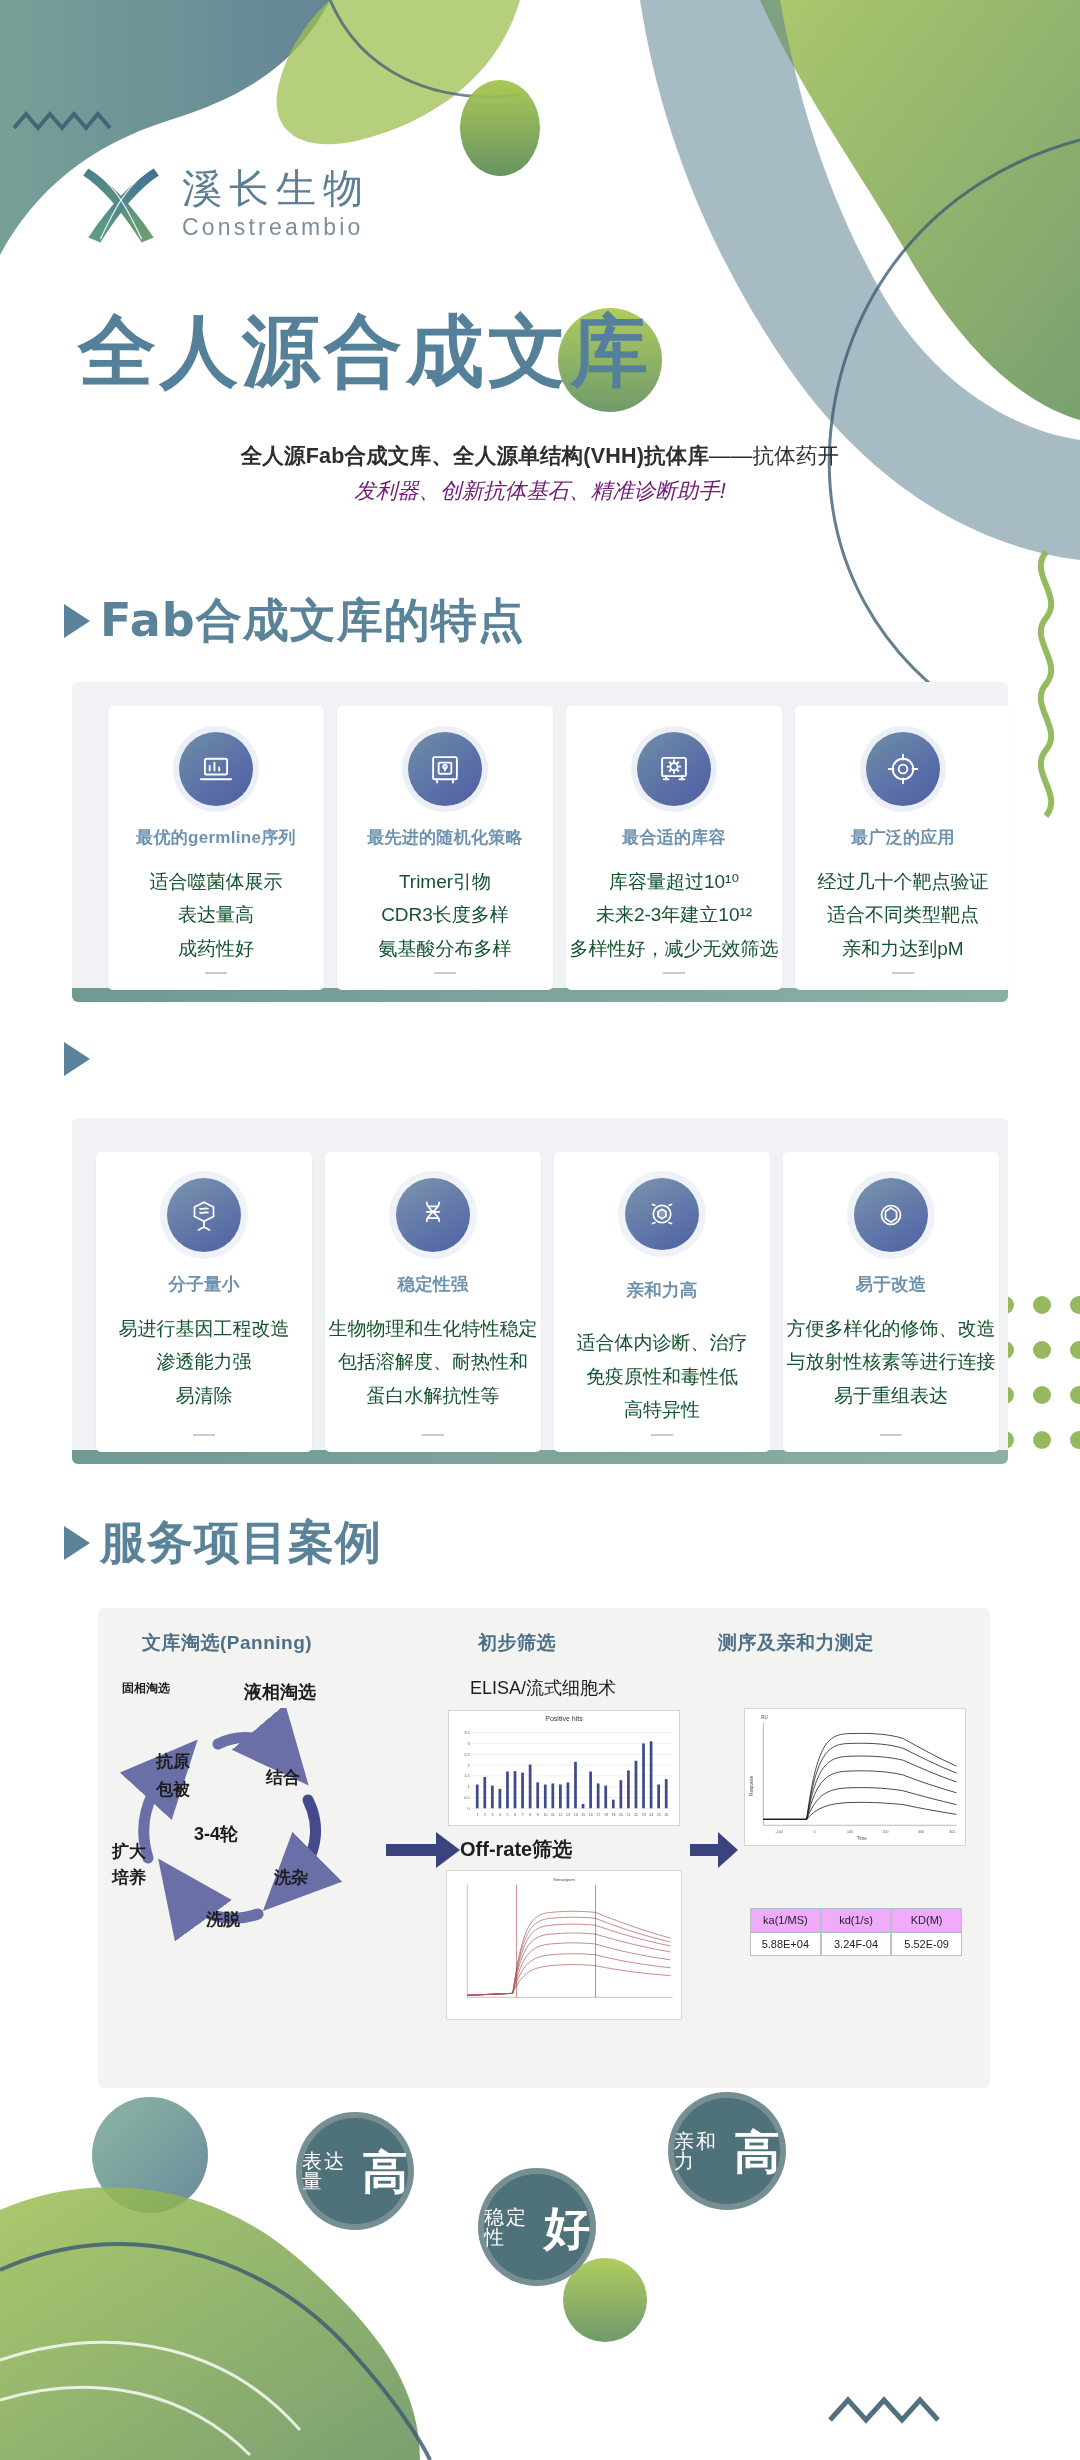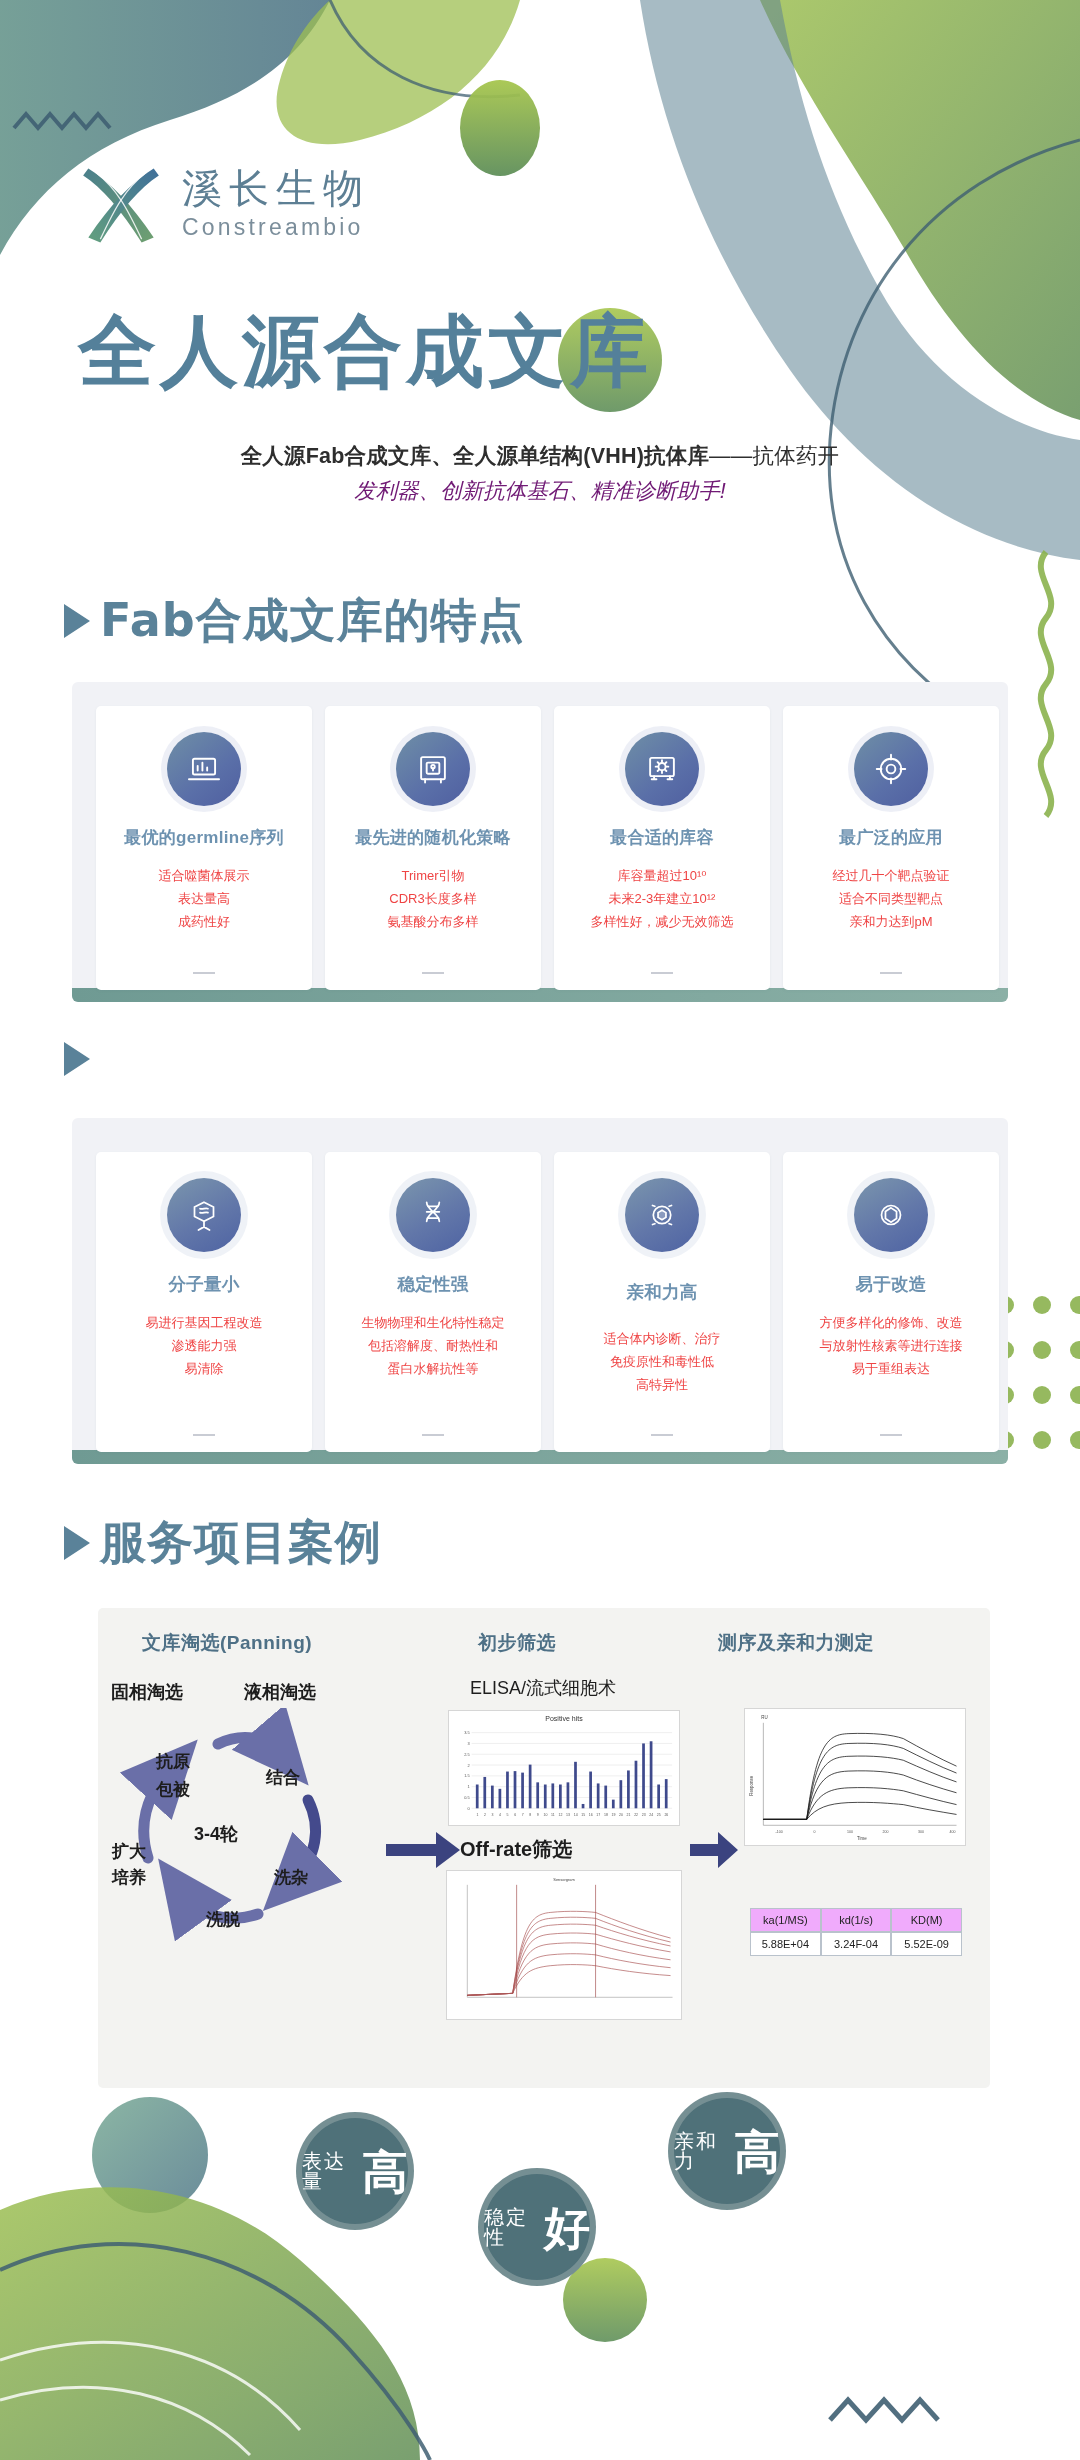--- a/index.html
+++ b/index.html
@@ -98,21 +98,21 @@
     display: flex; align-items: center; justify-content: center;
     box-shadow: 0 0 0 6px rgba(142,158,196,0.16);
   }
   .card-icon svg { width: 38px; height: 38px; }
   .card-title {
     margin-top: 20px; font-size: 17px; font-weight: bold; color: #6d92b0;
     text-align: center; letter-spacing: 0.3px;
   }
   .card-lines {
     margin-top: 16px; text-align: center;
-    font-size: 13px; color: #ef4444; line-height: 1.75;
+    font-size: 19px; color: #14532d; line-height: 1.75;
   }
   .card-dash {
     margin-top: auto; margin-bottom: 16px;
     width: 22px; height: 2px; background: #c9ccd4;
   }
 
   
   .card2 .card-icon {
     background: linear-gradient(150deg,#7b96ad 0%,#6277a9 55%,#4e63a3 100%);
     box-shadow: 0 0 0 7px rgba(150,165,200,0.15);
@@ -266,21 +266,21 @@
 
     <div class="sec-header" style="left:64px; top:590px;">
       <div class="sec-tri"></div>
       <div class="sec-title">Fab合成文库的特点</div>
     </div>
 
     <div class="panel" style="left:72px; top:682px; width:936px; height:320px;">
       <div class="panel-bar"></div>
     </div>
 
-    <div class="cards" style="left:96px; top:706px;">
+    <div class="cards" style="left:108px; top:706px;">
 
       <div class="card" style="width:216px; height:284px;">
         <div class="card-icon">
           <svg viewBox="0 0 48 48" fill="none" stroke="#ffffff" stroke-width="2.4" stroke-linecap="round">
             <rect x="10" y="11" width="28" height="20" rx="2"></rect>
             <path d="M5 37h38M16 26v-6M22 26v-10M28 26v-4"></path>
           </svg>
         </div>
         <div class="card-title">最优的germline序列</div>
         <div class="card-lines">
@@ -425,21 +425,21 @@
       <div class="sec-tri"></div>
       <div class="sec-title">服务项目案例</div>
     </div>
 
     <div class="flow-panel" style="left:98px; top:1608px; width:892px; height:480px;padding-left:12px;">
 
       <div class="flow-col-title" style="left:44px; top:22px;">文库淘选(Panning)</div>
       <div class="flow-col-title" style="left:380px; top:22px;">初步筛选</div>
       <div class="flow-col-title" style="left:620px; top:22px;">测序及亲和力测定</div>
 
-      <div class="flow-lbl" style="left:13px; top:72px; font-size:18px;">固相淘选</div>
+      <div class="flow-lbl" style="left:24px; top:72px; font-size:12px;">固相淘选</div>
       <div class="flow-lbl" style="left:146px; top:72px; font-size:18px;">液相淘选</div>
 
       <svg style="position:absolute; left:10px; top:100px; width:300px; height:250px;" viewBox="0 0 300 250">
         <defs>
             <marker id="ah" markerWidth="7" markerHeight="7" refX="3" refY="3.2" orient="auto">
           <path d="M0,0 L7,3.2 L0,6.4 z" fill="#6a6fa8"></path>
             </marker>
           </defs>
         <path d="M110,36 C135,24 160,30 172,44" fill="none" stroke="#6a6fa8" stroke-width="11" stroke-linecap="round" marker-end="url(#ah)"></path>
         <path d="M200,92 C214,120 208,150 186,172" fill="none" stroke="#444a8c" stroke-width="11" stroke-linecap="round" marker-end="url(#ah)"></path>

